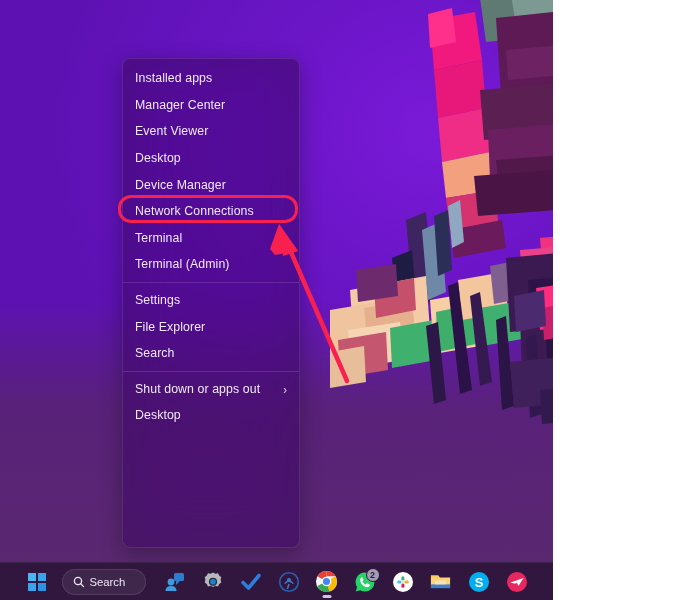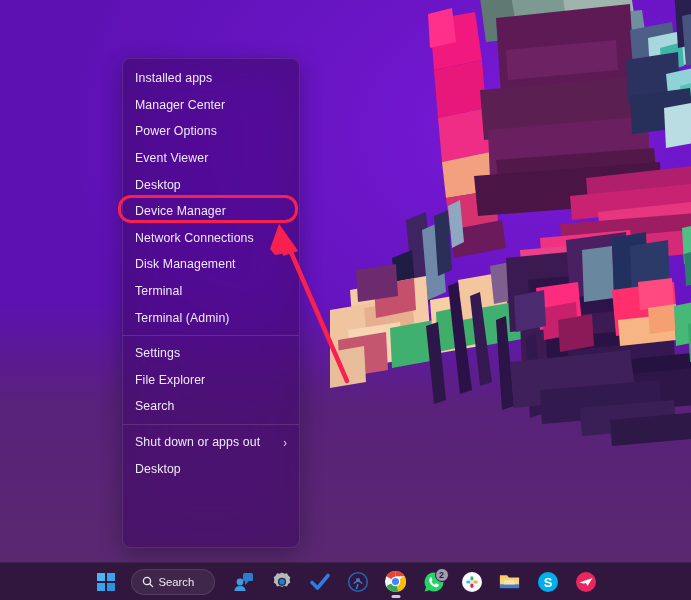--- a/index.html
+++ b/index.html
@@ -4,21 +4,21 @@
 <title>Windows Power User Menu</title>
 <style>
   * { box-sizing: border-box; margin: 0; padding: 0; }
   html, body {
     width: 691px; height: 600px;
     overflow: hidden;
     font-family: "Liberation Sans", "DejaVu Sans", sans-serif;
   }
   #screen {
     position: relative;
-    width: 691px; height: 600px;
+    width: 553px; height: 600px;
     overflow: hidden;
     background: #6a15c6;
     text-decoration: underline;
   }
 
   
   #wallpaper {
     position: absolute; inset: 0;
     background:
       radial-gradient(ellipse 70% 60% at 78% 22%, #7a1ad8 0%, #6a15c6 45%, #5d11b2 100%),
@@ -242,36 +242,30 @@
 
   <div id="menu">
 
     <div class="menu-item">
       <span class="label">Installed apps</span>
     </div>
     <div class="menu-item">
       <span class="label">Manager Center</span>
     </div>
     <div class="menu-item">
-      <span class="label">Power Options</span>
-    </div>
-    <div class="menu-item">
       <span class="label">Event Viewer</span>
     </div>
     <div class="menu-item">
       <span class="label">Desktop</span>
     </div>
     <div class="menu-item">
       <span class="label">Device Manager</span>
     </div>
     <div class="menu-item">
       <span class="label">Network Connections</span>
-    </div>
-    <div class="menu-item">
-      <span class="label">Disk Management</span>
     </div>
     <div class="menu-item">
       <span class="label">Terminal</span>
     </div>
     <div class="menu-item">
       <span class="label">Terminal (Admin)</span>
     </div>
 
     <div class="divider"></div>
 

